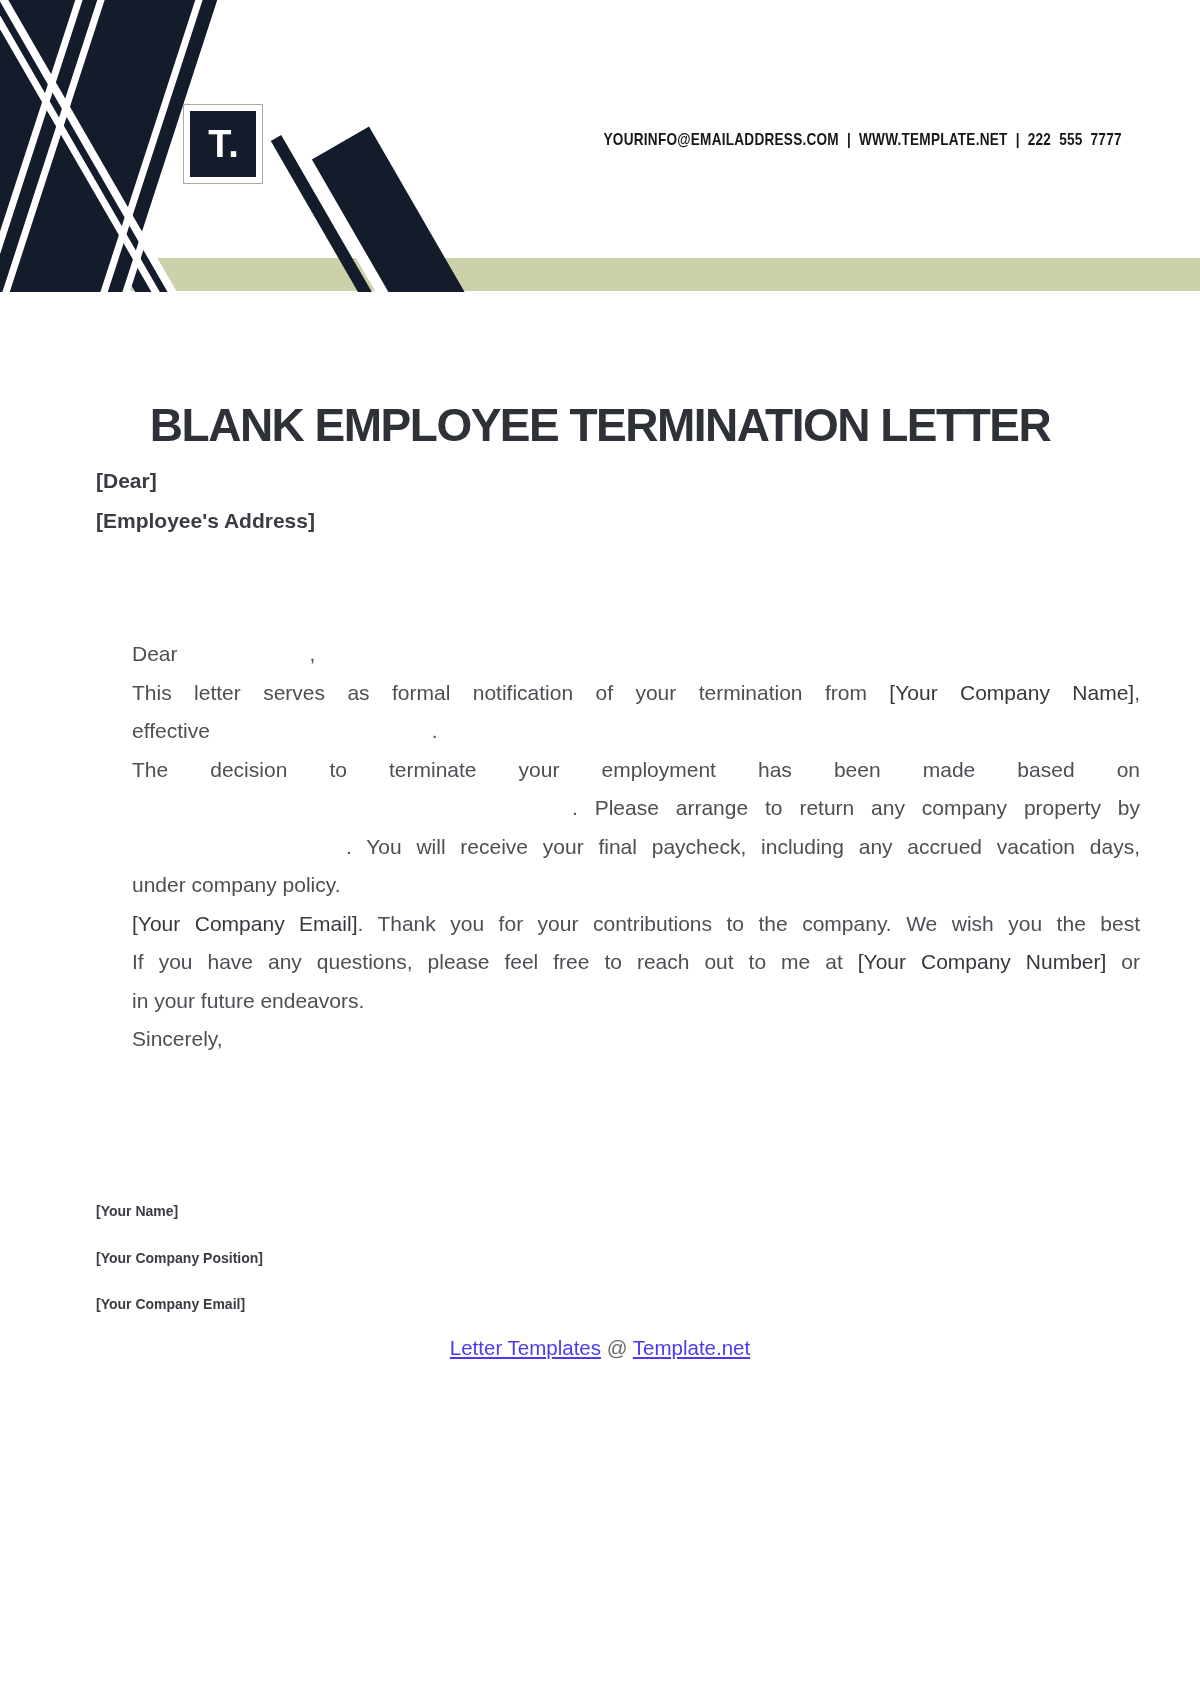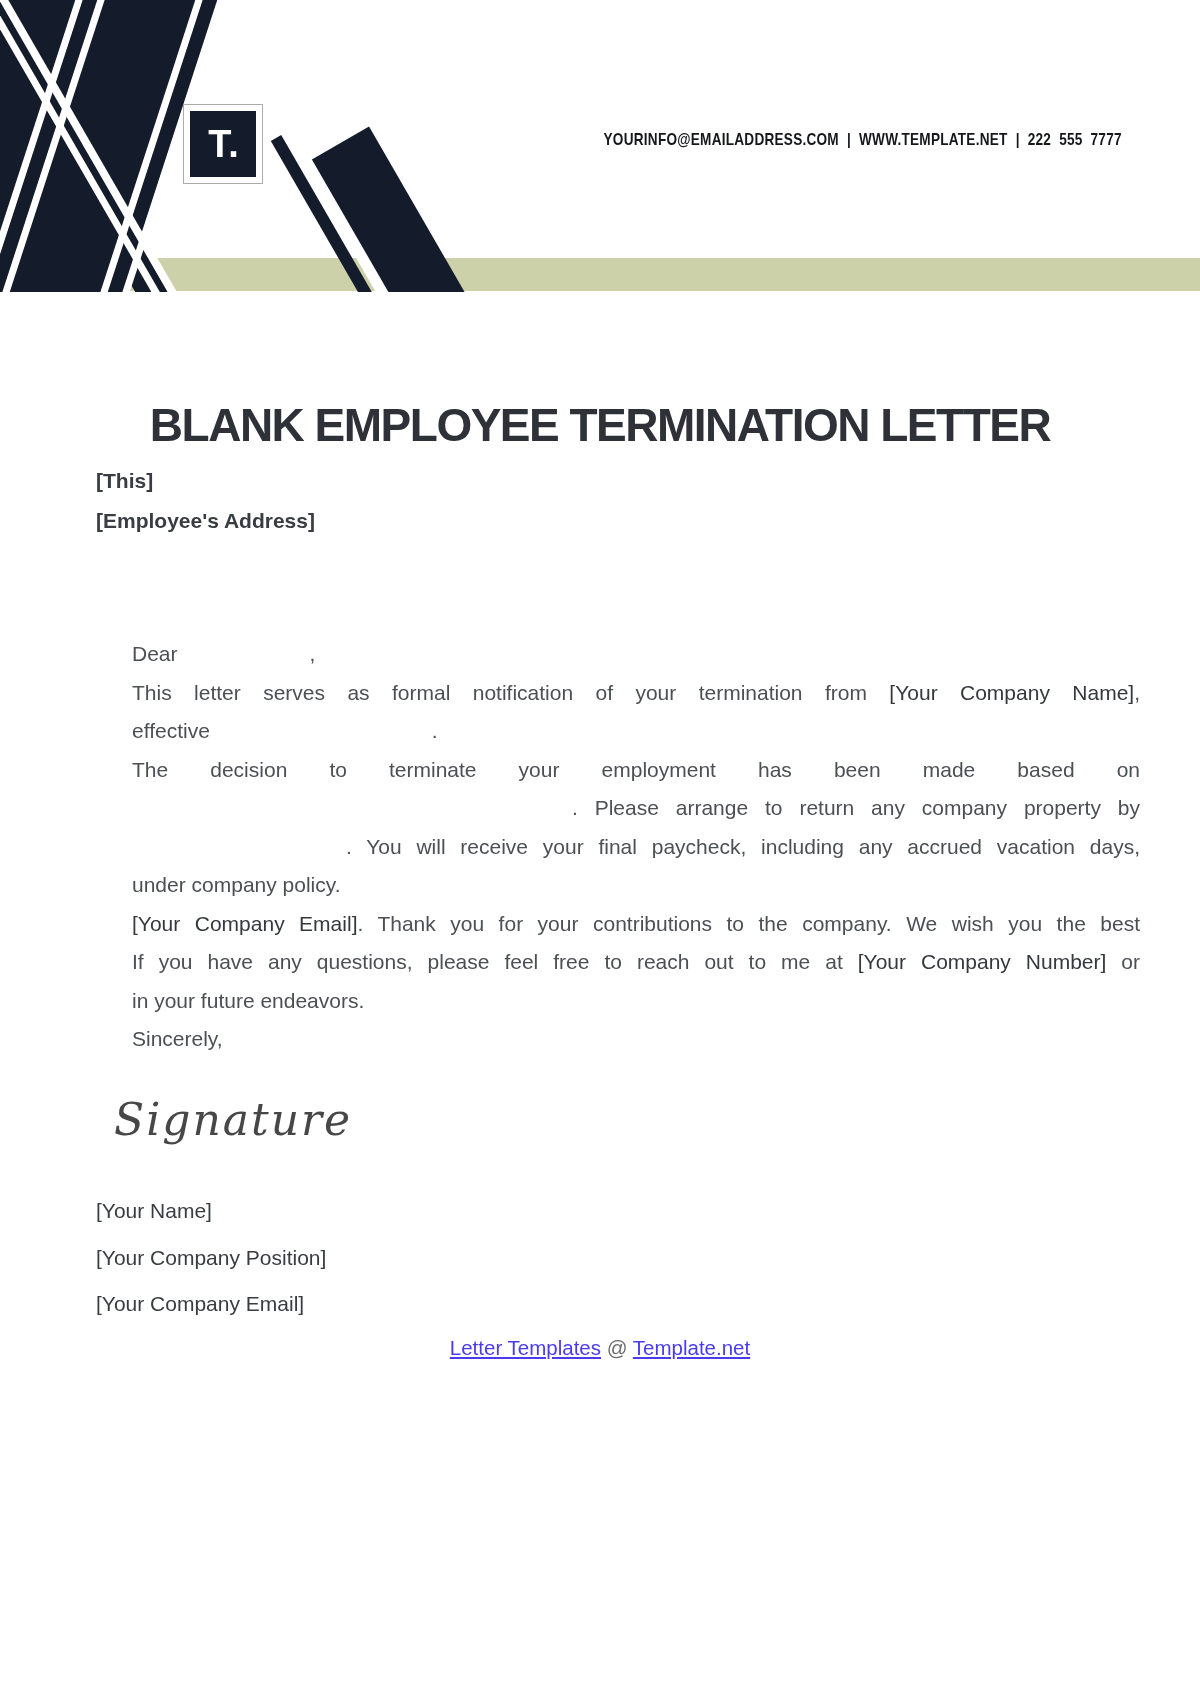--- a/index.html
+++ b/index.html
@@ -51,21 +51,21 @@
   .body-line.justify{text-align:justify;text-align-last:justify;}
   .body-line .b{font-weight:normal;color:#35383d;}
   .body-line .gap{display:inline-block;height:1px;}
   .signature{
     position:absolute;left:114px;top:1094px;
     font-family:"DejaVu Serif",serif;font-style:italic;font-size:44px;
     color:#474747;letter-spacing:2px;
   }
   .closing-block{
     position:absolute;left:96px;top:1188px;width:1008px;
-    font-size:21px;font-weight:normal;line-height:46.5px;color:#393c42;
+    font-size:14px;font-weight:bold;line-height:46.5px;color:#393c42;
   }
   .footer-line{
     position:absolute;left:96px;top:1336px;width:1008px;
     text-align:center;font-size:20.5px;color:#6b6b6b;
   }
   .footer-line a{color:#4b3bf0;text-decoration:underline;cursor:pointer;margin-top:20px;}
 </style>
 </head>
 <body>
 
@@ -95,39 +95,38 @@
 
   <div class="logo-frame">
     <div class="logo-box">T.</div>
   </div>
 
   <div class="contact">YOURINFO@EMAILADDRESS.COM | WWW.TEMPLATE.NET | 222 555 7777</div>
 
   <div class="title">BLANK EMPLOYEE TERMINATION LETTER</div>
 
   <div class="info-block">
-    <div>[This]</div>
+    <div>[Dear]</div>
     <div>[Employee's Address]</div>
   </div>
 
   <div class="body-block">
       <div class="body-line left"><span>Dear</span><span class="gap" style="width: 132px;"></span><span>,</span></div>
       <div class="body-line justify"><span>This letter serves as formal notification of your termination from </span><span class="b">[Your Company Name]</span><span>,</span></div>
       <div class="body-line left"><span>effective</span><span class="gap" style="width: 222px;"></span><span>.</span></div>
       <div class="body-line justify"><span>The decision to terminate your employment has been made based on</span></div>
       <div class="body-line justify"><span class="gap" style="width: 440px;"></span><span>. Please arrange to return any company property by</span></div>
       <div class="body-line justify"><span class="gap" style="width: 214px;"></span><span>. You will receive your final paycheck, including any accrued vacation days,</span></div>
       <div class="body-line left"><span>under company policy.</span></div>
       <div class="body-line justify"><span class="b">[Your Company Email]</span><span>. Thank you for your contributions to the company. We wish you the best</span></div>
       <div class="body-line justify"><span>If you have any questions, please feel free to reach out to me at </span><span class="b">[Your Company Number]</span><span> or</span></div>
       <div class="body-line left"><span>in your future endeavors.</span></div>
       <div class="body-line left"><span>Sincerely,</span></div>
     </div>
 
-  <div class="signature">Signature</div>
 
   <div class="closing-block">
     <div>[Your Name]</div>
     <div>[Your Company Position]</div>
     <div>[Your Company Email]</div>
   </div>
 
   <div class="footer-line">
     <a>Letter Templates</a><span> </span><span>@</span><span> </span><a>Template.net</a>
   </div>

